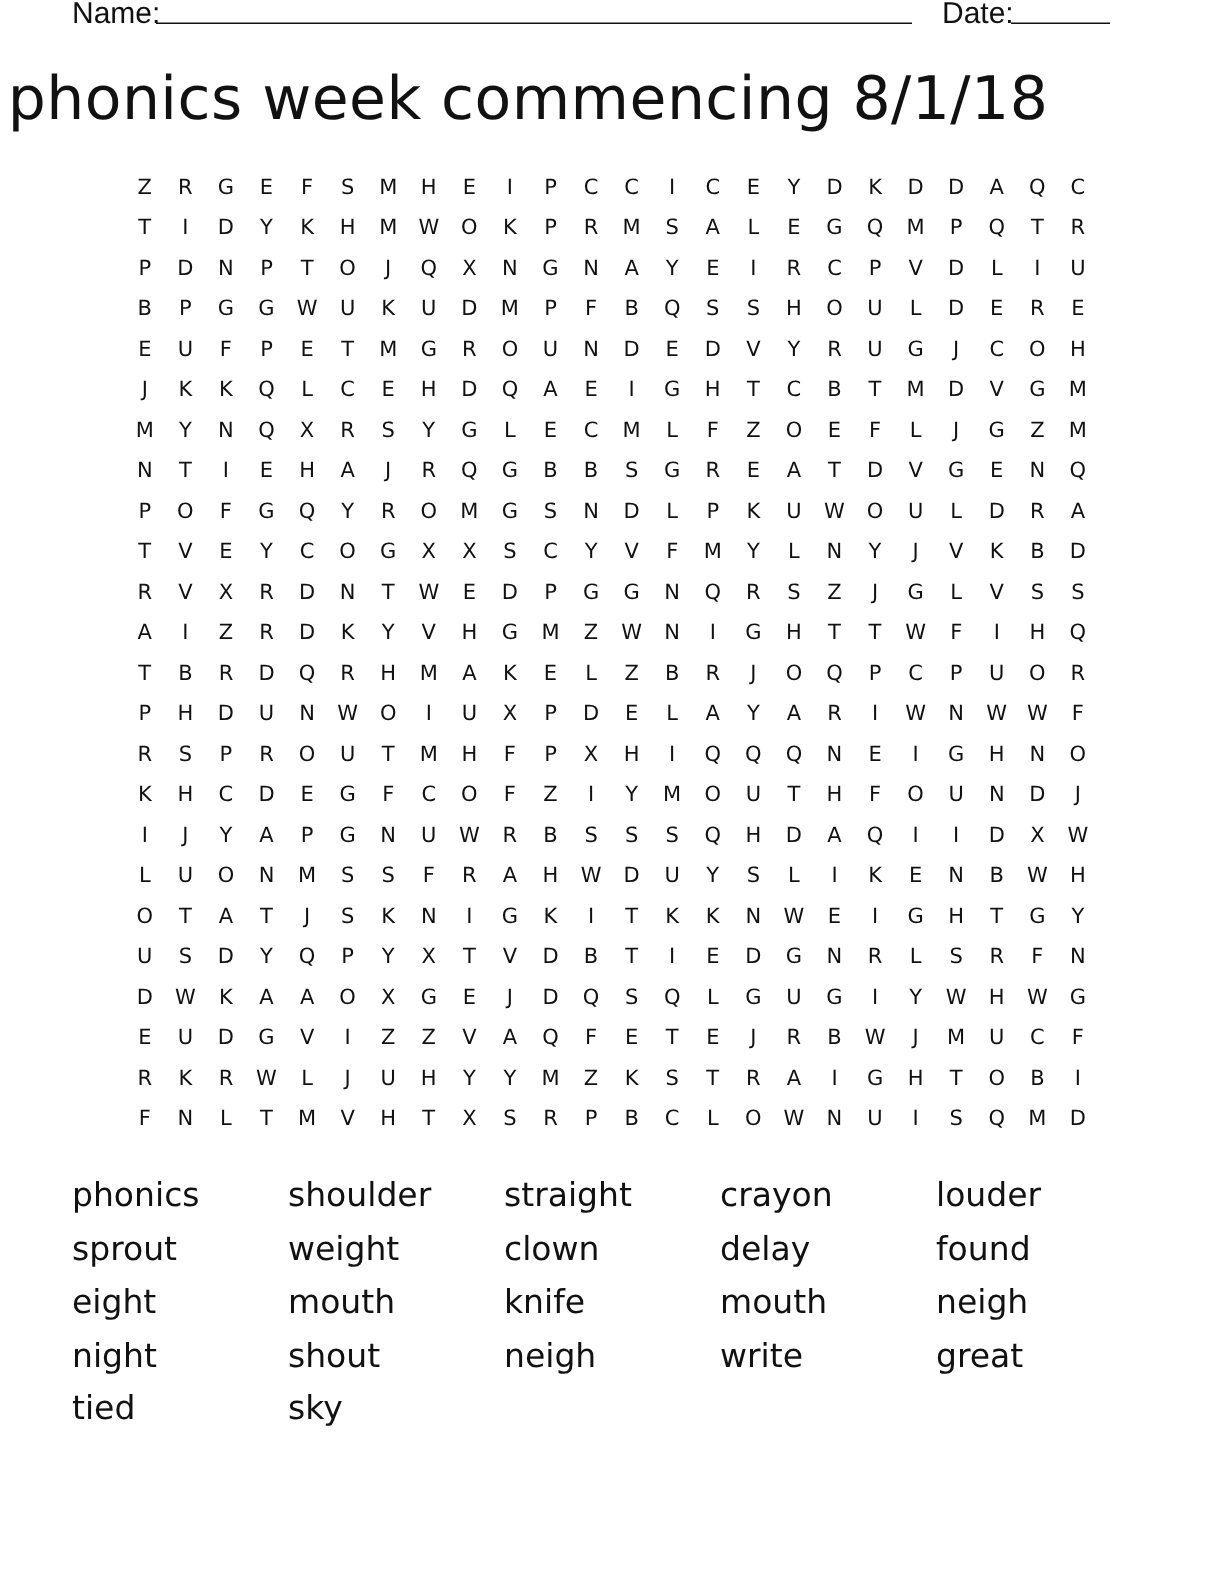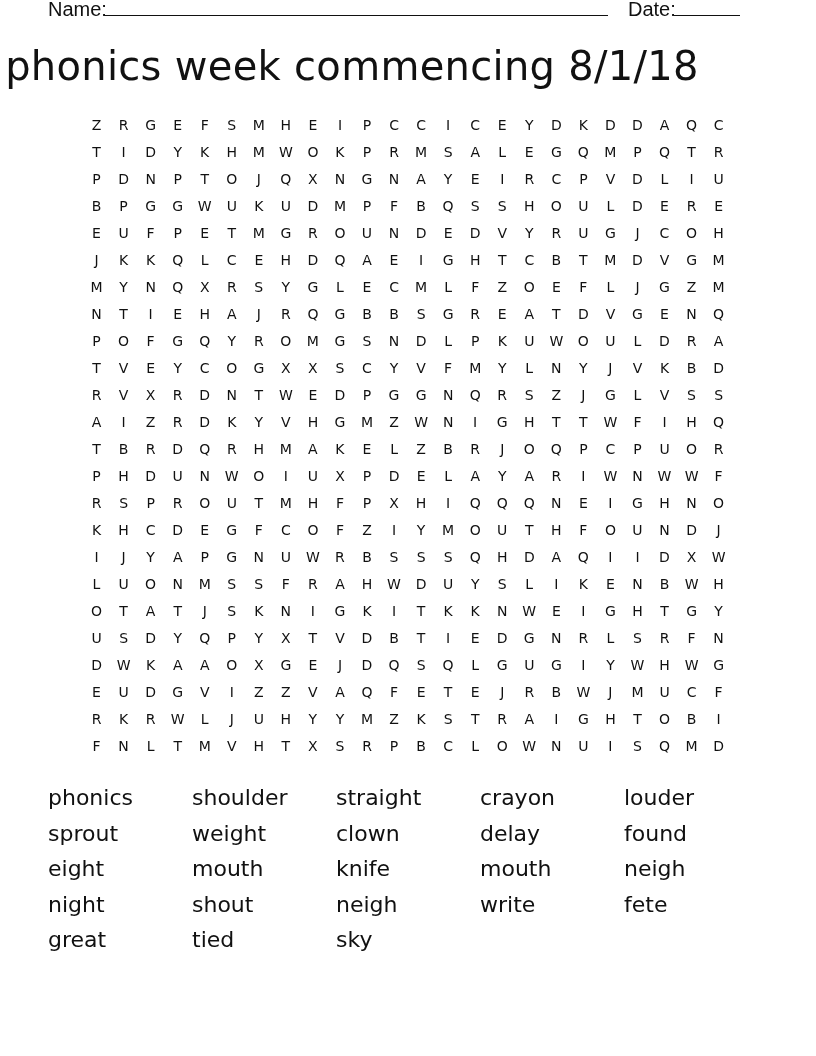--- a/index.html
+++ b/index.html
@@ -672,17 +672,16 @@
     <div class="word">found</div>
     <div class="word">eight</div>
     <div class="word">mouth</div>
     <div class="word">knife</div>
     <div class="word">mouth</div>
     <div class="word">neigh</div>
     <div class="word">night</div>
     <div class="word">shout</div>
     <div class="word">neigh</div>
     <div class="word">write</div>
-    <div class="word">fete</div>
     <div class="word">great</div>
     <div class="word">tied</div>
     <div class="word">sky</div>
   </div>
 
 </body></html>

